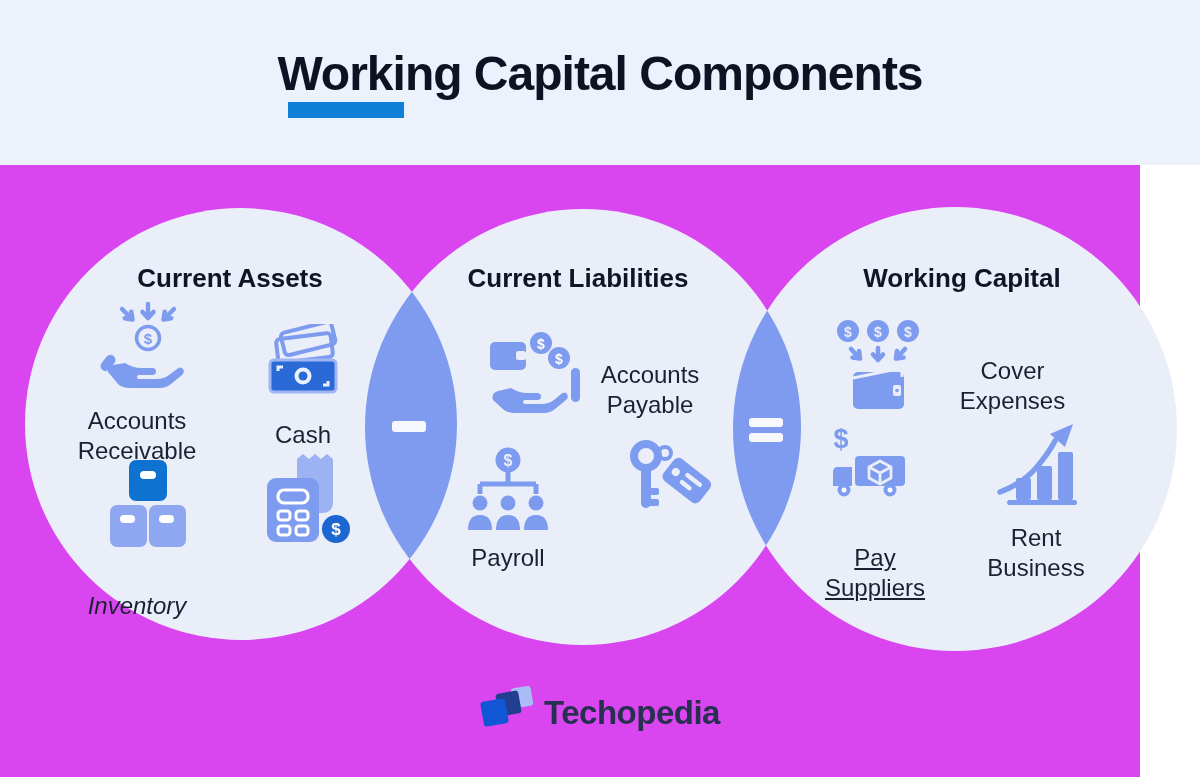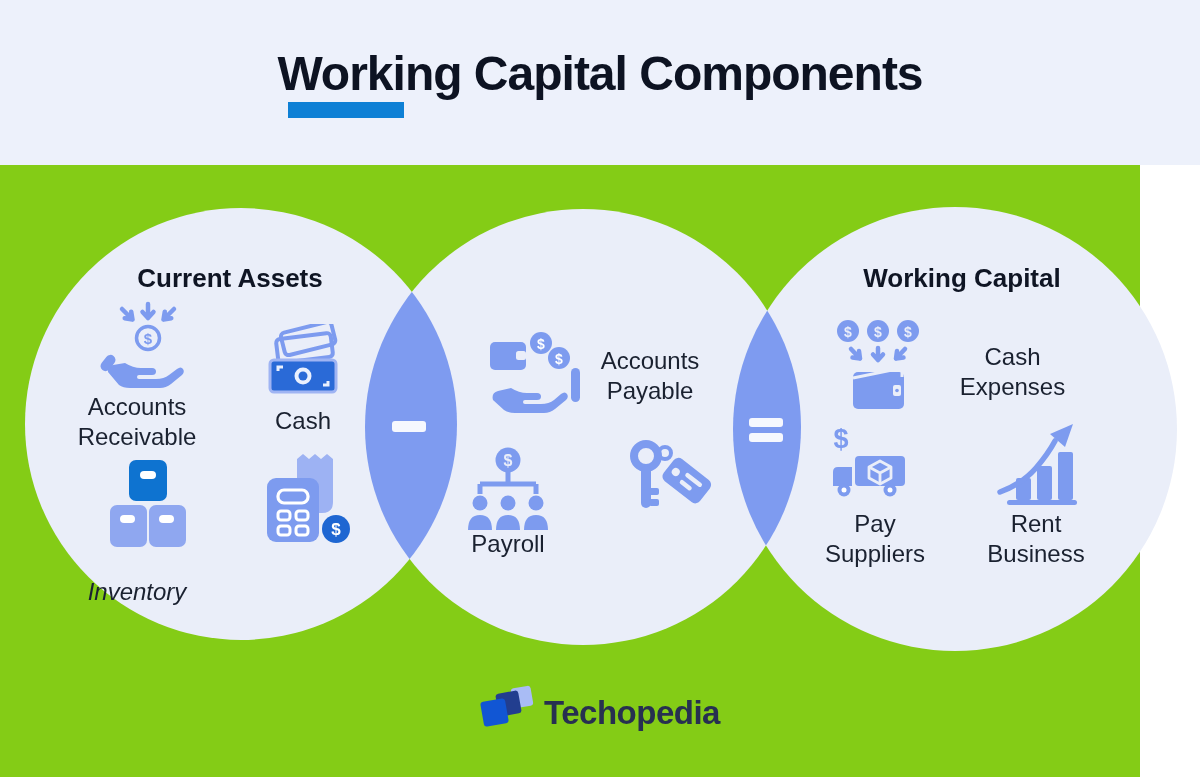--- a/index.html
+++ b/index.html
@@ -1,54 +1,54 @@
 <!DOCTYPE html>
 <html><head>
 <meta charset="utf-8">
 <style>
   html,body{margin:0;padding:0;}
   body{width:1200px;height:777px;font-family:"Liberation Sans",sans-serif;background:#ffffff;overflow:hidden;}
-  .canvas{position:relative;width:1140px;height:777px;background:#84cc16;}
+  .canvas{position:relative;width:1140px;height:777px;background:#d946ef;}
 
   .header-band{position:absolute;left:0;top:0;width:1200px;height:165px;background:#EDF1FB;}
   .page-title{position:absolute;left:0;top:46px;width:1200px;text-align:center;
     font-size:48px;font-weight:700;letter-spacing:-1px;color:#0D1322;}
   .title-underline{position:absolute;left:288px;top:102px;width:116px;height:16px;background:#0E80D5;}
 
   .venn{position:absolute;left:0;top:0;z-index:0;}
 
   .group-title{position:absolute;z-index:2;font-size:26px;font-weight:700;color:#0F1524;text-align:center;}
   .gt-1{left:80px;top:263px;width:300px;}
   .gt-2{left:428px;top:263px;width:300px;}
   .gt-3{left:812px;top:263px;width:300px;}
 
   .icon{position:absolute;z-index:2;}
   .item-label{position:absolute;z-index:2;font-size:24px;font-weight:500;color:#1A2130;
-    text-align:center;line-height:1.26;}
+    text-align:center;line-height:1.26;margin-top:14px;}
 
   .ic-ar{left:100px;top:300px;}
   .lb-ar{left:62px;top:392px;width:150px;}
   .ic-cash{left:261px;top:324px;}
   .lb-cash{left:238px;top:406px;width:130px;}
   .ic-inv{left:108px;top:456px;}
   .lb-inv{left:62px;top:577px;width:150px;font-style:italic;}
   .ic-pre{left:257px;top:450px;}
   .lb-pre{left:244px;top:562px;width:118px;}
 
   .ic-ap{left:486px;top:330px;}
   .lb-ap{left:586px;top:346px;width:128px;}
   .ic-pay{left:465px;top:446px;}
   .lb-pay{left:448px;top:529px;width:120px;}
   .ic-rent{left:620px;top:436px;}
   .lb-rent{left:610px;top:513px;width:112px;}
 
   .ic-cov{left:830px;top:318px;}
   .lb-cov{left:955px;top:342px;width:115px;}
   .ic-sup{left:827px;top:422px;}
-  .lb-sup{left:819px;top:509px;width:112px;}
+  .lb-sup{left:819px;top:529px;width:112px;text-decoration:underline;}
   .ic-grow{left:988px;top:422px;}
   .lb-grow{left:981px;top:509px;width:110px;}
 
   .op{position:absolute;z-index:2;background:#F6F8FE;border-radius:3px;}
   .minus-bar{left:392px;top:421px;width:34px;height:11px;}
   .eq-bar-top{left:749px;top:418px;width:34px;height:9px;}
   .eq-bar-bot{left:749px;top:433px;width:34px;height:9px;}
   .logo-mark{position:absolute;left:482px;top:685px;width:52px;height:50px;}
   .logo-sq{position:absolute;border-radius:3px;}
   .sq-light{left:30px;top:2px;width:20px;height:20px;background:#A9BCF5;transform:rotate(-10deg);}
@@ -80,20 +80,21 @@
     <circle cx="955" cy="429" r="222" fill="#EAEEF9"></circle>
     <circle cx="583" cy="427" r="218" fill="#7E9BF0" clip-path="url(#clipC1)"></circle>
     <circle cx="955" cy="429" r="222" fill="#7E9BF0" clip-path="url(#clipC2)"></circle>
   </svg>
 
   <div class="op minus-bar"></div>
   <div class="op eq-bar-top"></div>
   <div class="op eq-bar-bot"></div>
 
   <div class="group-title gt-1">Current Assets</div>
+  <div class="group-title gt-2">Current Liabilities</div>
   <div class="group-title gt-3">Working Capital</div>
 
   <svg class="icon ic-ar" width="96" height="88" viewBox="0 0 96 88">
     <g stroke="#7D9BEF" stroke-width="4.5" stroke-linecap="round" stroke-linejoin="round" fill="none">
       <path d="M48 4v14m0 0l-5.5-6m5.5 6l5.5-6"></path>
       <path d="M22 9l10.5 10.5m0 0l-7.8-1.3m7.8 1.3l-1.3-7.8"></path>
       <path d="M74 9L63.5 19.5m0 0l7.8-1.3m-7.8 1.3l1.3-7.8"></path>
       <circle cx="48" cy="38" r="11.5" stroke-width="3.5"></circle>
     </g>
     <text x="48" y="44" text-anchor="middle" font-size="15" font-weight="700" fill="#7D9BEF">$</text>
@@ -193,21 +194,21 @@
     <g stroke="#7D9BEF" stroke-width="4.5" stroke-linecap="round" stroke-linejoin="round" fill="none">
       <path d="M48 30v12m0 0l-5-5.5m5 5.5l5-5.5"></path>
       <path d="M21 31l9 9.5m0 0l-7.5-1m7.5 1l-1-7.5"></path>
       <path d="M75 31l-9 9.5m0 0l7.5-1m-7.5 1l1-7.5"></path>
     </g>
     <rect x="23" y="54" width="51" height="37" rx="5" fill="#7D9BEF"></rect>
     <path d="M23 60l44-9q5-1 5 4v4" fill="none" stroke="#EAEEF9" stroke-width="3"></path>
     <rect x="63" y="67" width="8" height="11" rx="2" fill="#EAEEF9"></rect>
     <circle cx="67" cy="72.5" r="1.8" fill="#7D9BEF"></circle>
   </svg>
-  <div class="item-label lb-cov">Cash Expenses</div>
+  <div class="item-label lb-cov">Cover Expenses</div>
 
   <svg class="icon ic-sup" width="96" height="86" viewBox="0 0 96 86">
     <text x="14" y="26" text-anchor="middle" font-size="27" font-weight="700" fill="#7D9BEF">$</text>
     <path d="M6 64V50q0-5 5-5h14v19z" fill="#7D9BEF"></path>
     <rect x="28" y="34" width="50" height="30" rx="4" fill="#7D9BEF"></rect>
     <g stroke="#EAEEF9" stroke-width="2.8" fill="none" stroke-linejoin="round">
       <path d="M53 39l11 6v11l-11 6-11-6V45z"></path>
       <path d="M42 45l11 6 11-6M53 51v11"></path>
     </g>
     <circle cx="17" cy="68" r="6.5" fill="#7D9BEF"></circle>

